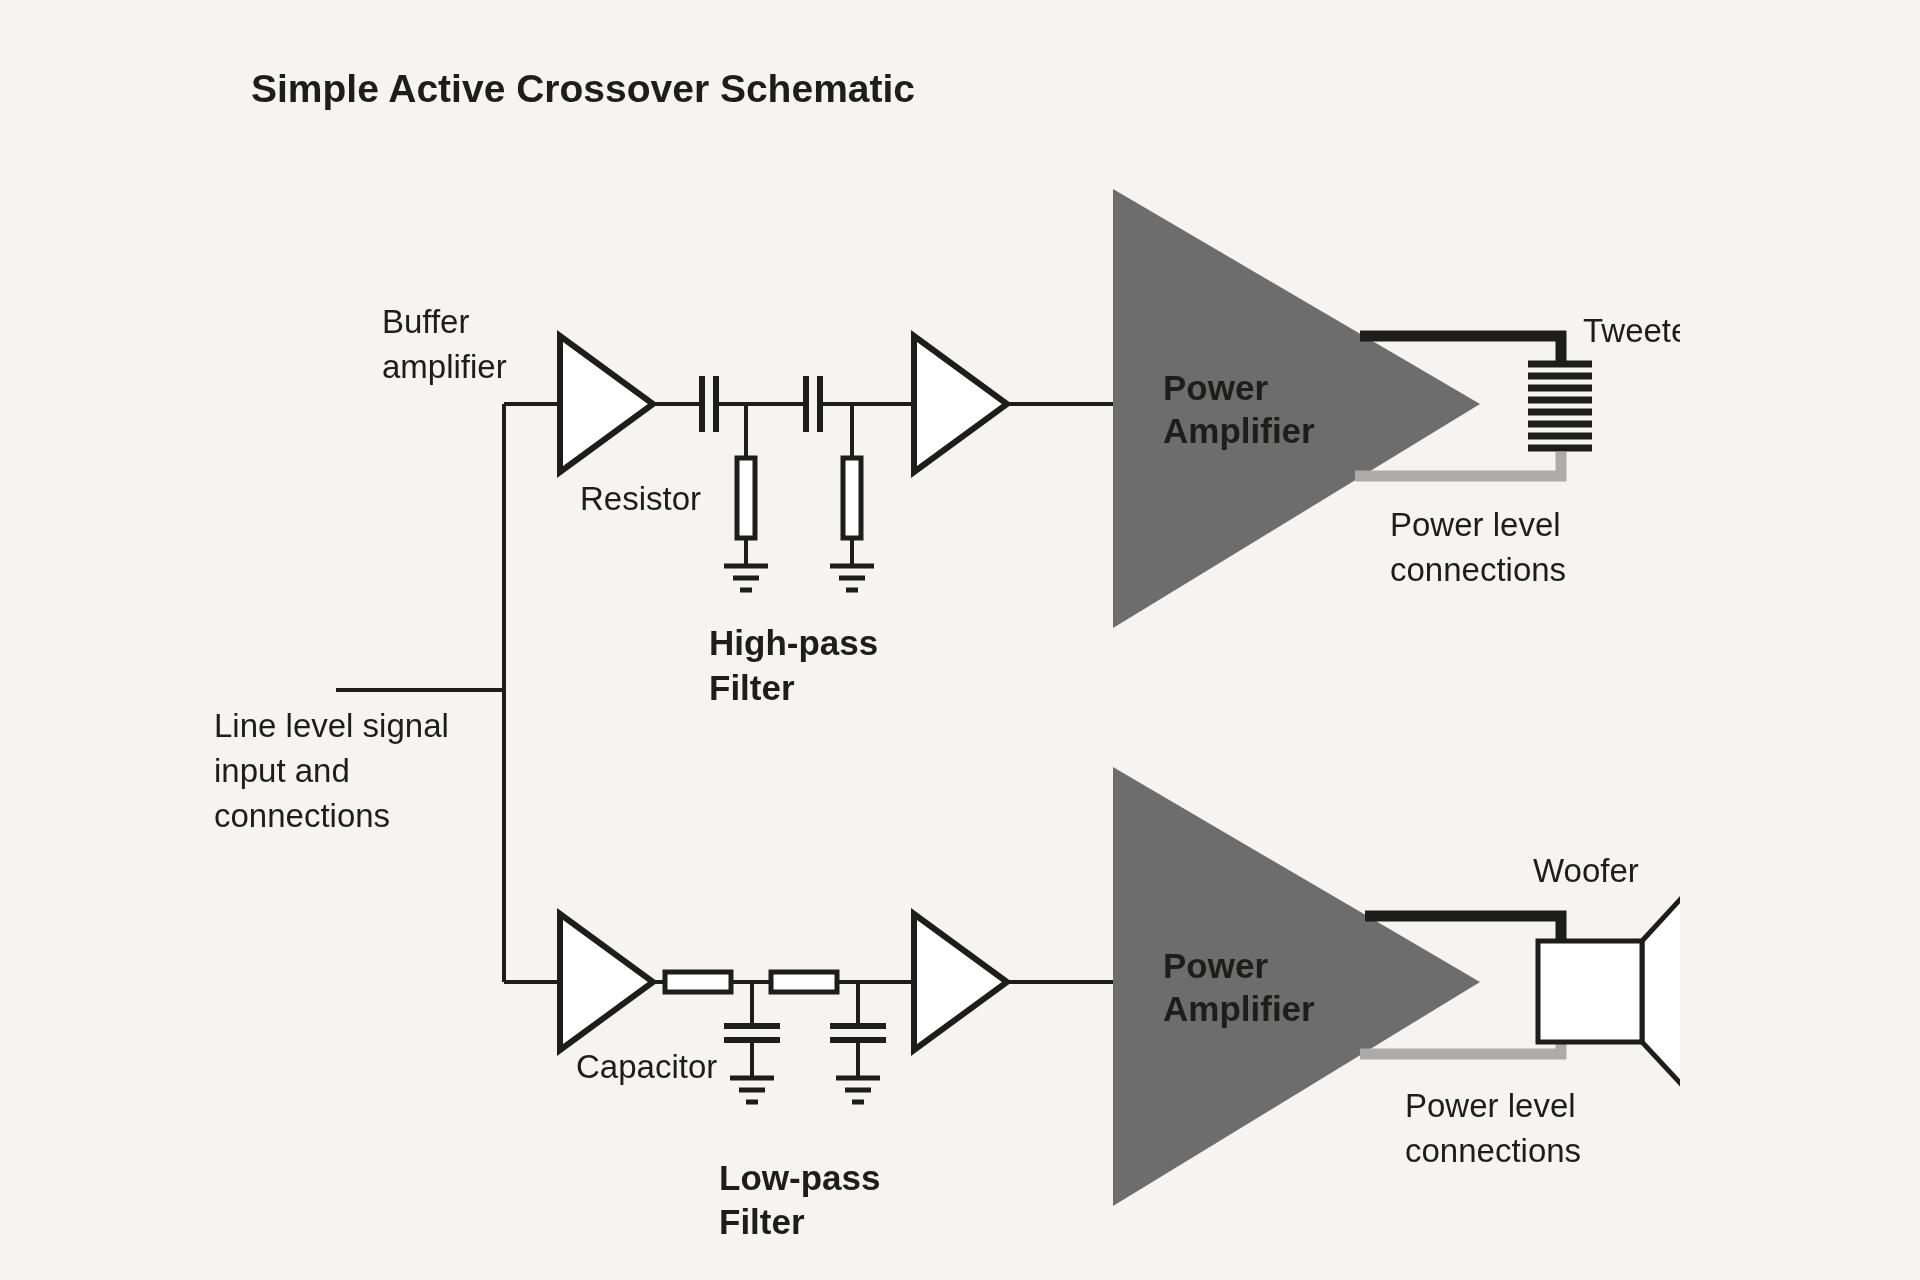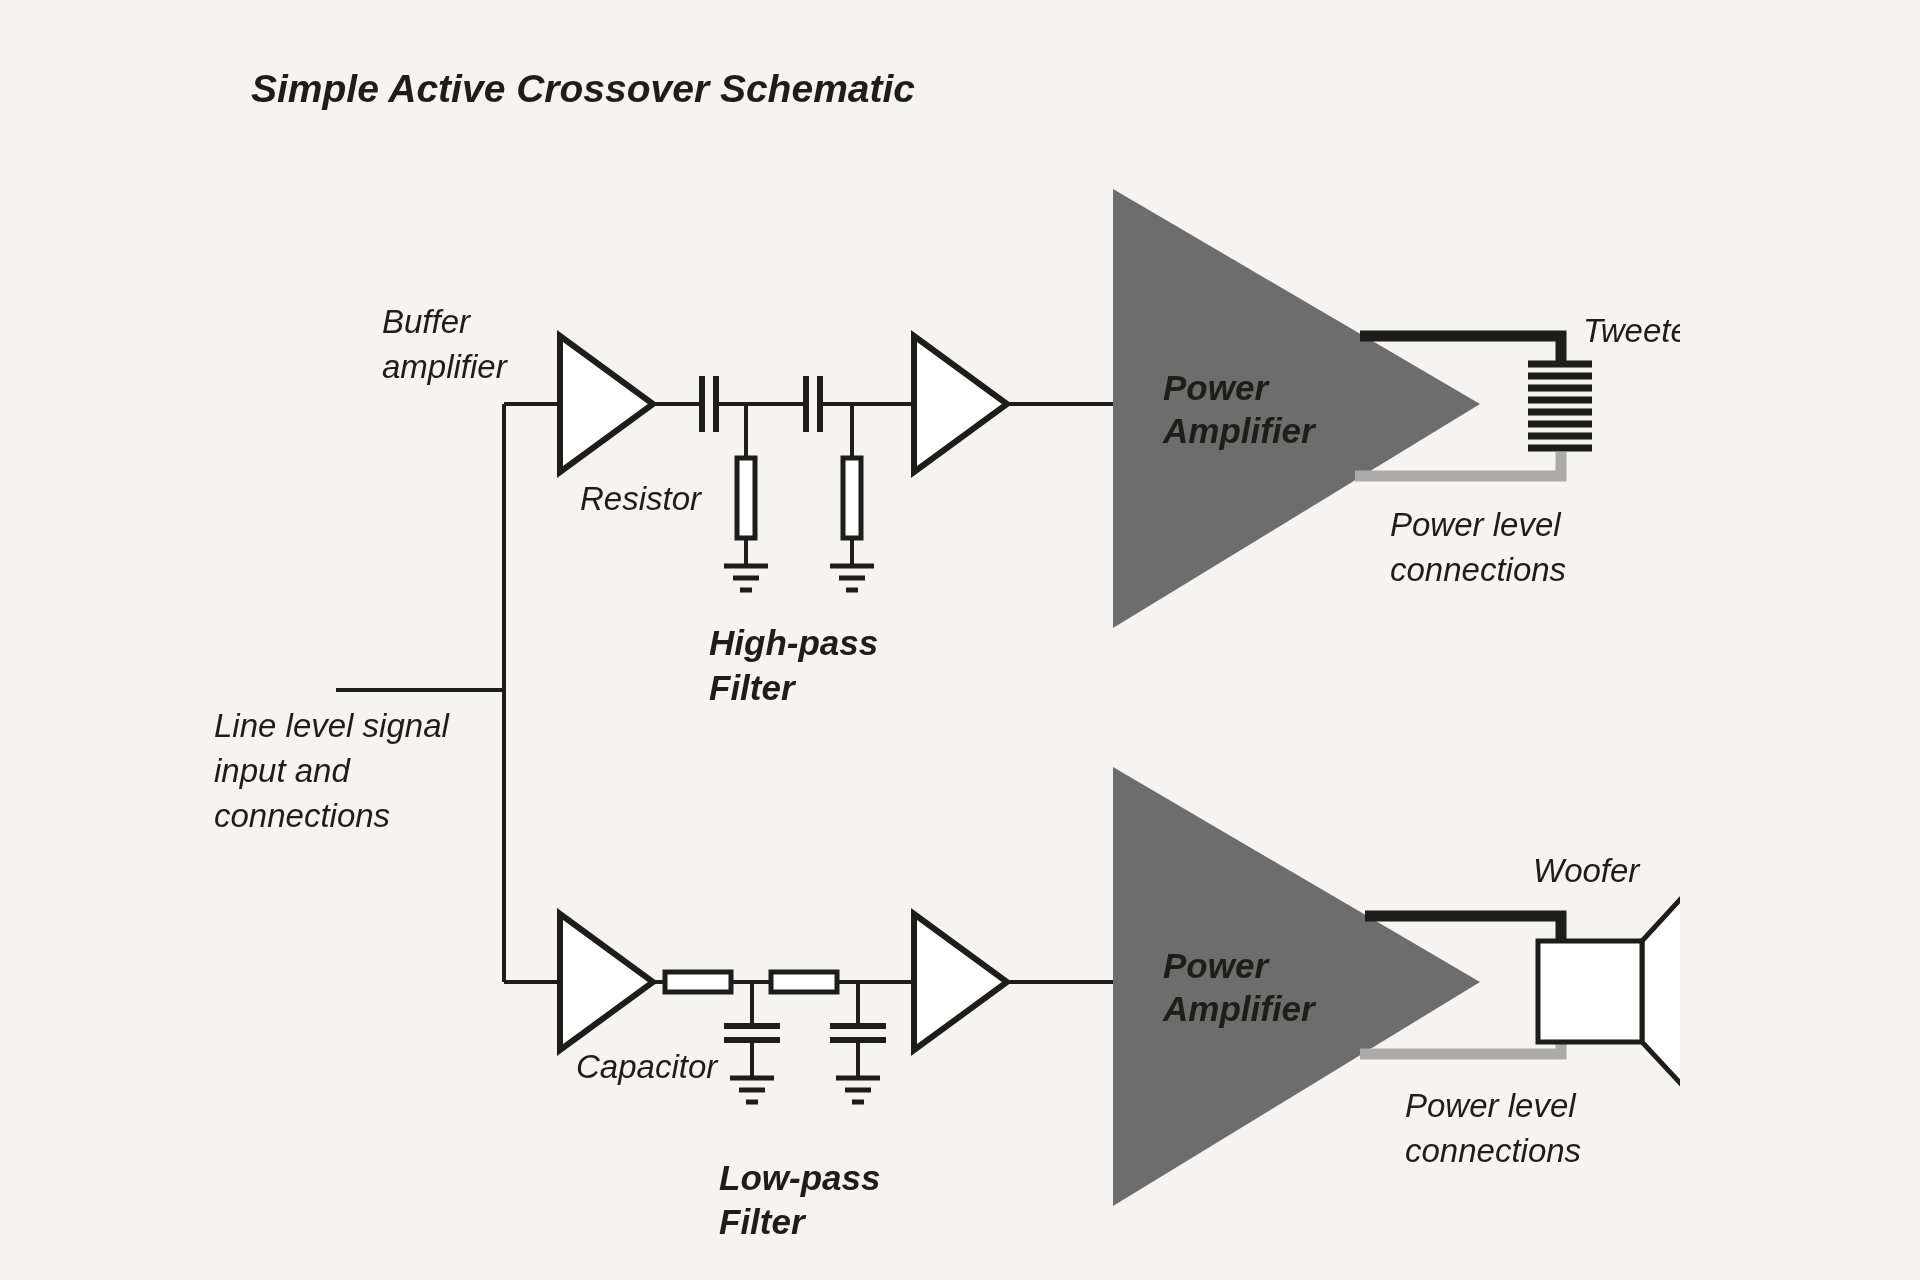--- a/index.html
+++ b/index.html
@@ -6,21 +6,20 @@
     margin: 0;
     padding: 0;
     background: #f5f4f2;
     font-family: "Liberation Sans", "DejaVu Sans", sans-serif;
   }
   .stage {
     position: relative;
     width: 1680px;
     height: 1280px;
     overflow: hidden;
-    font-style: italic;
   }
   svg text {
     fill: #1d1d1b;
     font-family: "Liberation Sans", "DejaVu Sans", sans-serif;
   }
   .lbl  { font-size: 33px; }
   .lbl-bold { font-size: 35px; font-weight: bold; }
   .title-text { font-size: 39px; font-weight: bold; }
   .wire { stroke: #1d1d1b; stroke-width: 4; fill: none; }
   .sym  { stroke: #1d1d1b; stroke-width: 5; fill: none; }

